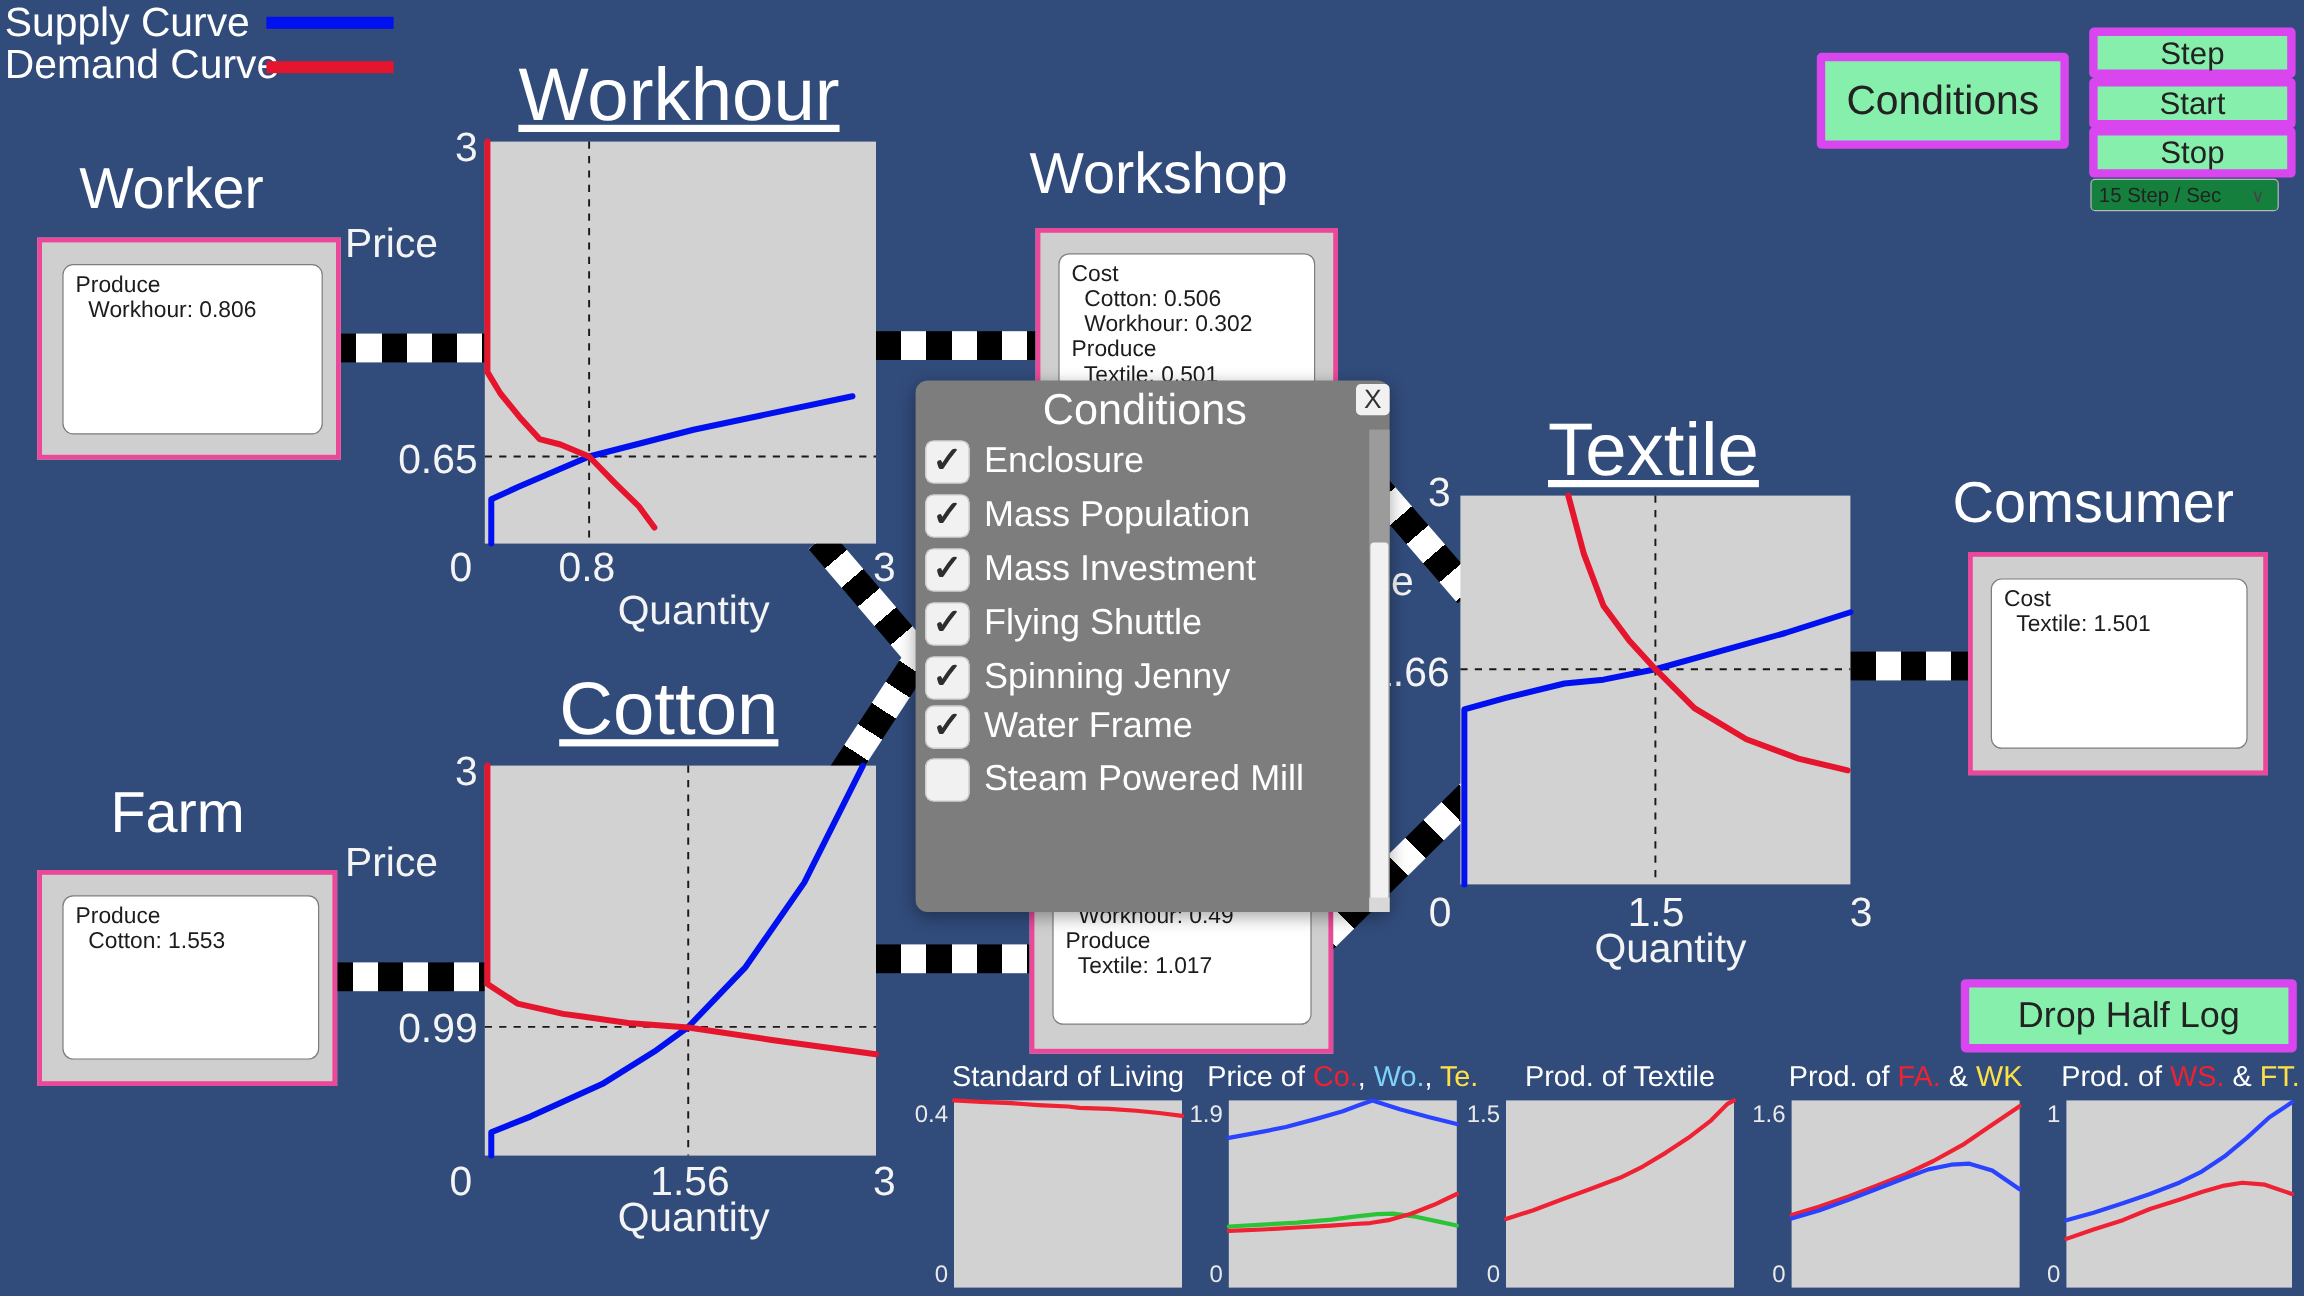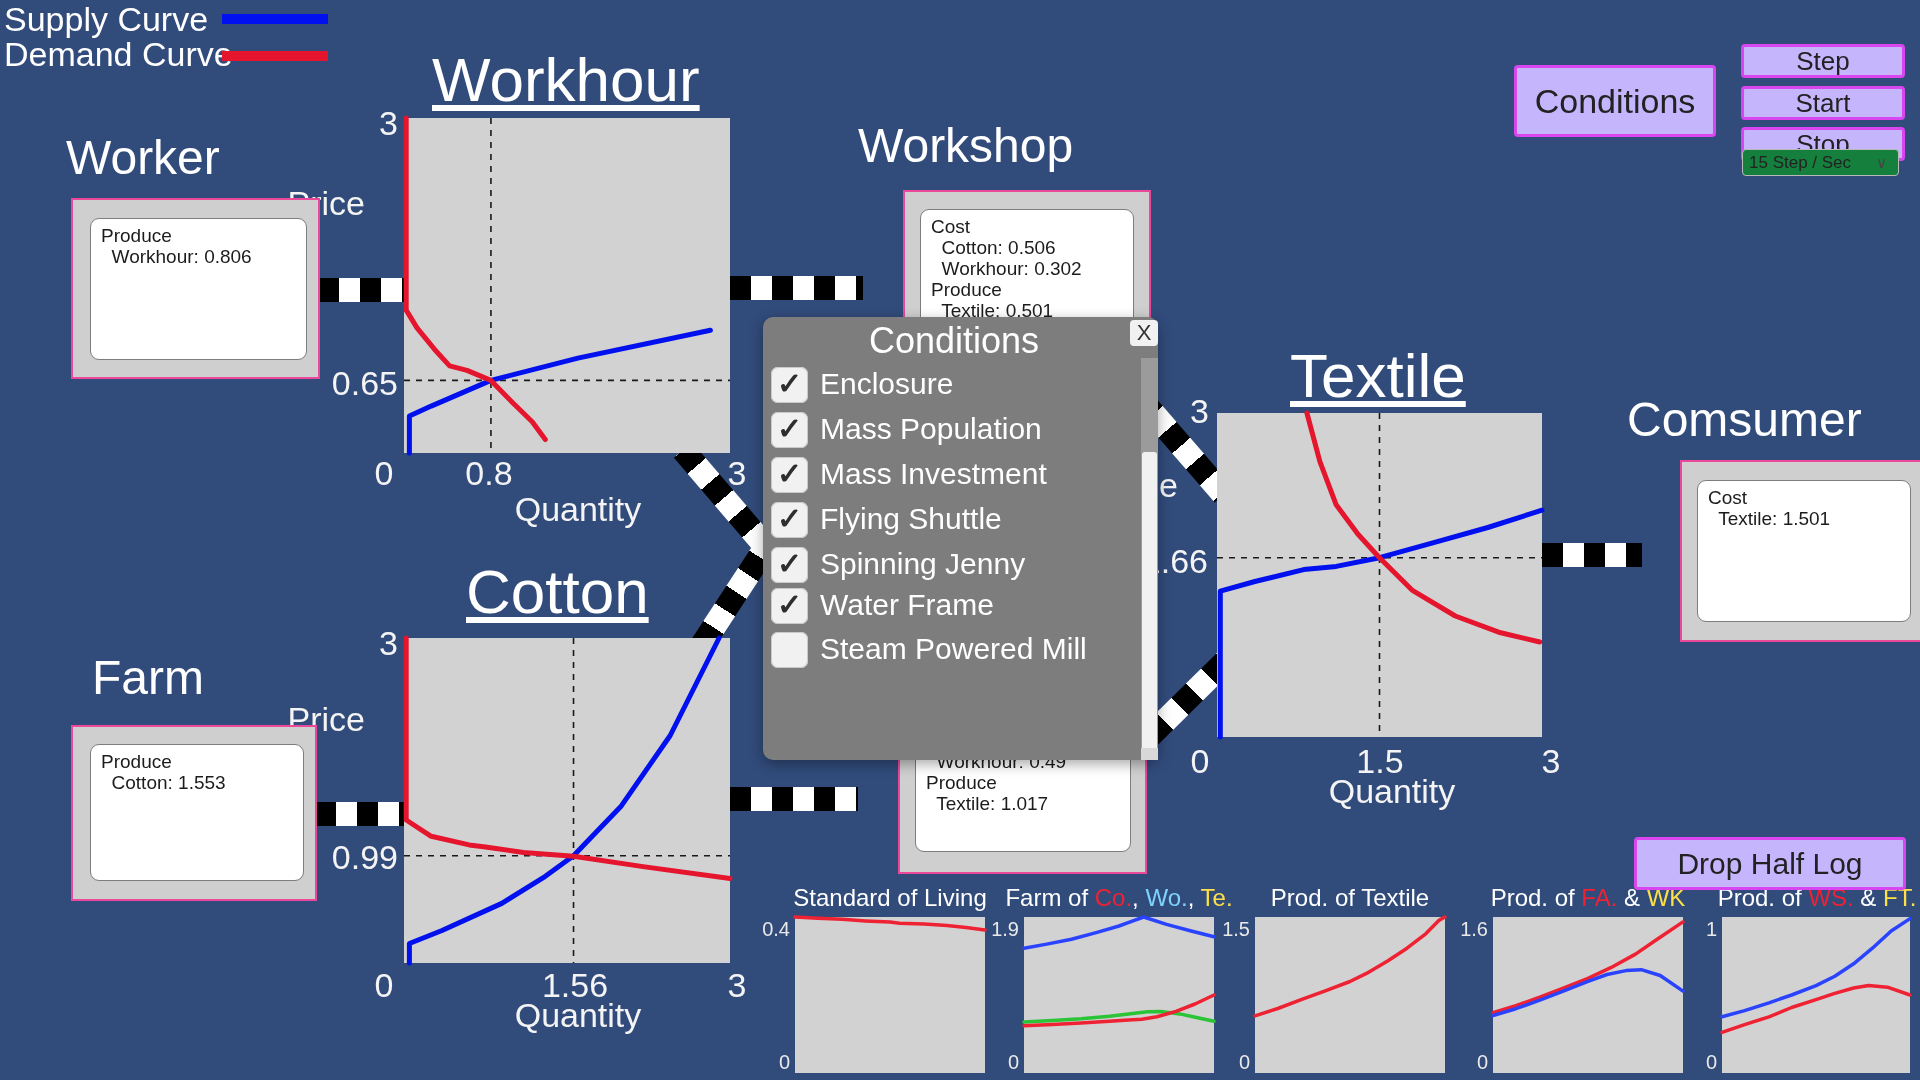--- a/index.html
+++ b/index.html
@@ -1,30 +1,30 @@
 <!DOCTYPE html>
 <html><head>
 <meta charset="utf-8">
 <style>
   html,body{margin:0;padding:0;background:#22365a;}
   #stage{position:relative;width:1920px;height:1080px;background:#314B7B;overflow:hidden;
          font-family:"Liberation Sans",sans-serif;}
   .abs{position:absolute;}
   .band{position:absolute;height:24px;background:repeating-linear-gradient(90deg,#000 0 21px,#fff 21px 42px);z-index:1;}
-  .panel{position:absolute;background:#cfcfcf;border:2px solid #ec4899;z-index:3;margin-left:40px;}
+  .panel{position:absolute;background:#cfcfcf;border:4px solid #ec4899;z-index:3;}
   .card{position:absolute;background:#fff;border:1px solid #7d7d7d;border-radius:9px;}
   .card-text{position:absolute;font-size:19px;line-height:21px;color:#1c1c1c;white-space:pre;}
   .plot{position:absolute;background:#d2d2d2;z-index:2;}
   .gtitle{position:absolute;font-size:62px;color:#fff;white-space:nowrap;z-index:3;text-decoration:underline;}
   .ntitle{position:absolute;font-size:48px;color:#fff;white-space:nowrap;z-index:3;}
   .axis{position:absolute;font-size:34px;color:#f4f4f4;z-index:2;}
   .axis-r{text-align:right;width:120px;}
   .axis-c{transform:translateX(-50%);}
-  .btn{position:absolute;background:#c4b5fd;border:3px solid #d946ef;border-radius:4px;color:#222;
-       display:flex;align-items:center;justify-content:center;z-index:5;cursor:pointer;margin-top:21px;}
+  .btn{position:absolute;background:#86efac;border:7px solid #d946ef;border-radius:4px;color:#222;
+       display:flex;align-items:center;justify-content:center;z-index:5;cursor:pointer;}
   .mini-title{position:absolute;font-size:24px;text-align:center;white-space:nowrap;z-index:2;}
   .mini-axis{position:absolute;font-size:20px;color:#e9e9e9;text-align:right;width:60px;z-index:2;}
   .tc-w{color:#fff;}.tc-r{color:#ee2233;}.tc-g{color:#7dd3fc;}.tc-b{color:#fde047;}
   .modal{position:absolute;left:763px;top:317px;width:395px;height:443px;background:#7d7d7d;
          border-radius:10px;box-shadow:0 4px 14px rgba(0,0,0,.35);z-index:30;}
   .chk{position:absolute;left:8px;width:37px;height:36px;background:#f1f1f1;border-radius:7px;
        box-shadow:inset 0 0 0 1px #c9c9c9;text-align:center;cursor:pointer;}
   .chk-mark{font-size:30px;font-weight:700;color:#2e2e2e;line-height:34px;}
   .mrow{position:absolute;left:0;width:380px;height:38px;cursor:pointer;}
   .mlabel{position:absolute;left:57px;top:0;font-size:30px;color:#fff;white-space:nowrap;}
@@ -162,21 +162,21 @@
 
   <div class="mini-title" style="left:770px;top:884px;width:240px;"><span class="tc-w">Standard of Living</span></div>
   <div class="mini-axis" style="left:730px;top:918px;">0.4</div>
   <div class="mini-axis" style="left:730px;top:1051px;">0</div>
   <div class="plot" style="left:795px;top:917px;width:190px;height:156px;">
       <svg viewBox="0 0 190 156" style="width: 100%; height: 100%; display: block; overflow: visible;">
         <polyline points="0.0,0.0 22.8,1.2 47.5,2.3 70.3,3.9 95.0,5.1 104.5,6.2 129.2,7.0 152.0,8.6 171.0,10.5 190.0,12.9" fill="none" stroke="#ee2233" stroke-width="3.5" stroke-linejoin="round" stroke-linecap="round"></polyline>
       </svg>
     </div>
 
-  <div class="mini-title" style="left:999px;top:884px;width:240px;"><span class="tc-w">Farm of </span><span class="tc-r">Co.</span><span class="tc-w">, </span><span class="tc-g">Wo.</span><span class="tc-w">, </span><span class="tc-b">Te.</span></div>
+  <div class="mini-title" style="left:999px;top:884px;width:240px;"><span class="tc-w">Price of </span><span class="tc-r">Co.</span><span class="tc-w">, </span><span class="tc-g">Wo.</span><span class="tc-w">, </span><span class="tc-b">Te.</span></div>
   <div class="mini-axis" style="left:959px;top:918px;">1.9</div>
   <div class="mini-axis" style="left:959px;top:1051px;">0</div>
   <div class="plot" style="left:1024px;top:917px;width:190px;height:156px;">
       <svg viewBox="0 0 190 156" style="width: 100%; height: 100%; display: block; overflow: visible;">
         <polyline points="0.0,31.2 22.8,27.1 47.5,22.2 72.2,15.6 95.0,9.0 108.3,4.1 119.7,0.0 142.5,7.4 167.2,14.0 190.0,19.7" fill="none" stroke="#2a43ff" stroke-width="3.5" stroke-linejoin="round" stroke-linecap="round"></polyline>
         <polyline points="0.0,105.1 28.5,103.5 57.0,101.8 85.5,99.3 104.5,96.9 123.5,94.8 136.8,94.4 155.8,96.9 174.8,101.0 190.0,104.3" fill="none" stroke="#2bc437" stroke-width="3.5" stroke-linejoin="round" stroke-linecap="round"></polyline>
         <polyline points="0.0,108.8 28.5,107.6 57.0,105.9 85.5,104.3 104.5,103.0 117.8,102.2 133.0,99.8 152.0,94.4 171.0,87.0 190.0,78.0" fill="none" stroke="#ee2233" stroke-width="3.5" stroke-linejoin="round" stroke-linecap="round"></polyline>
       </svg>
     </div>
 

